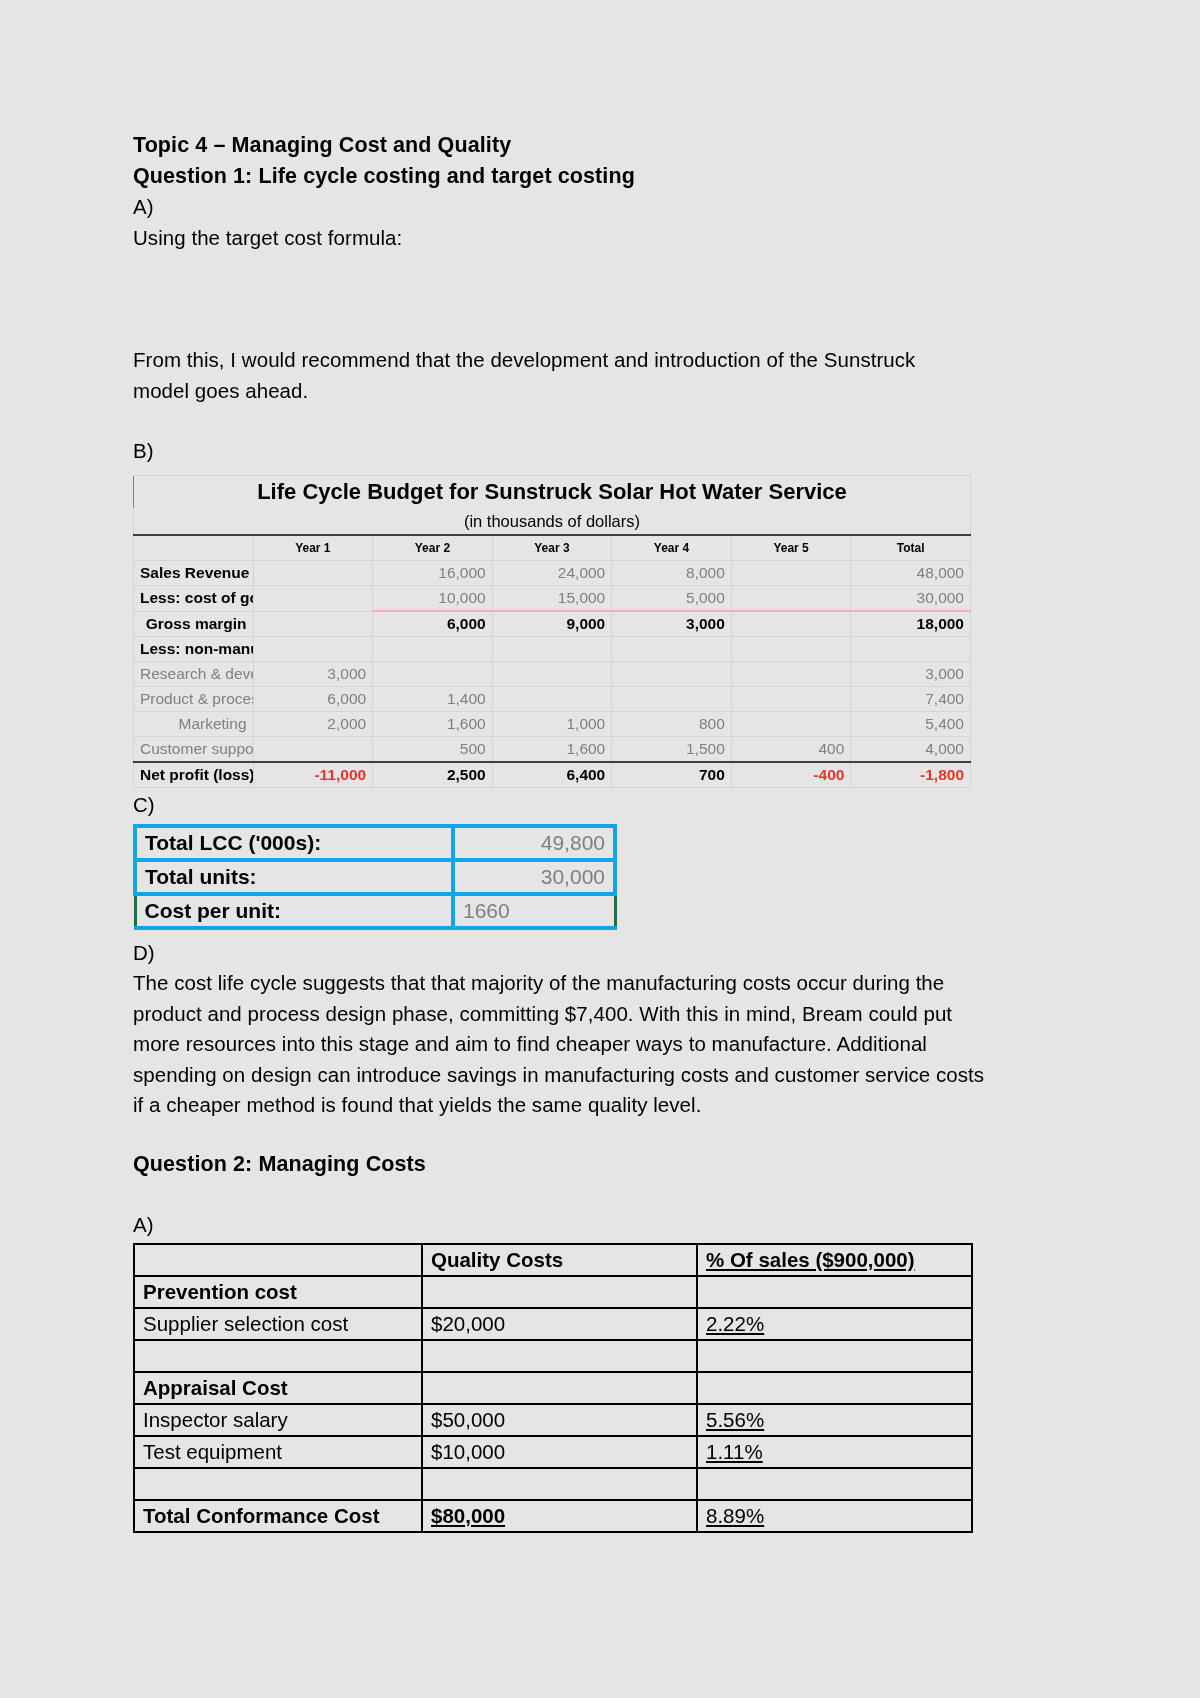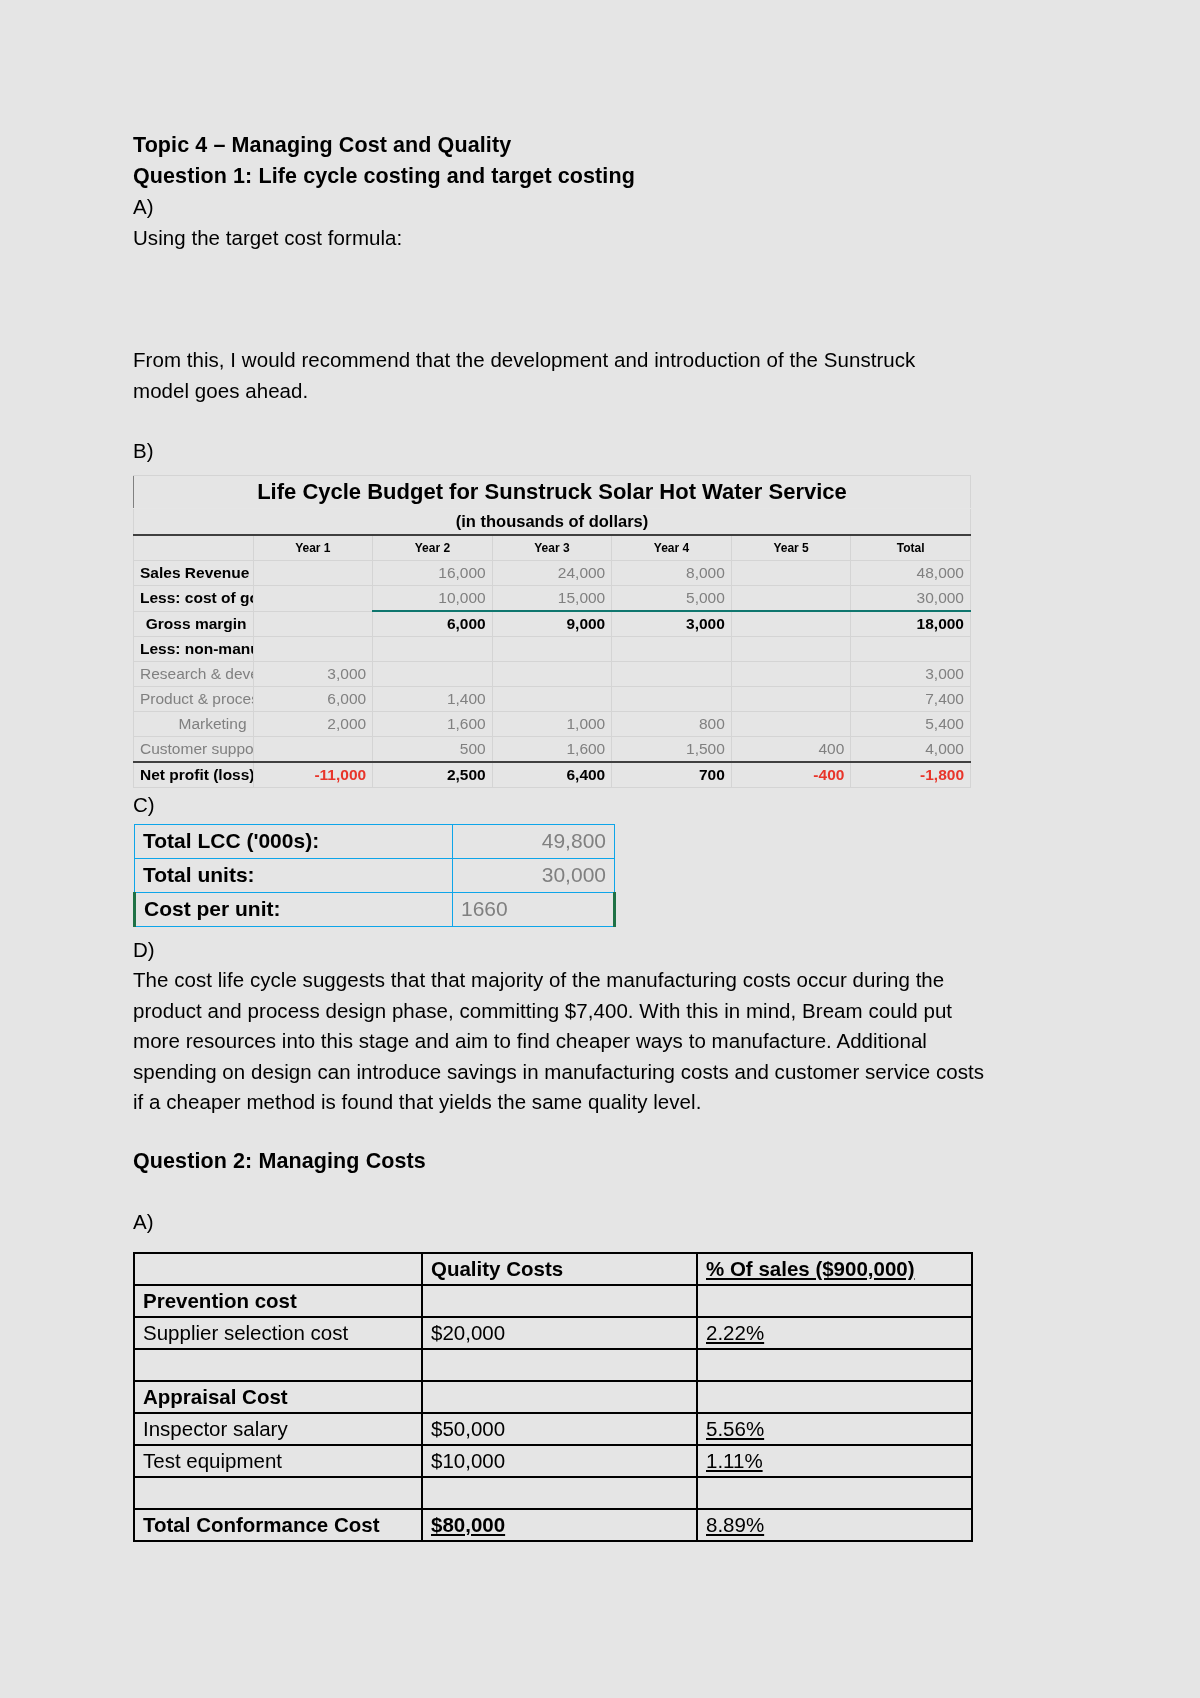--- a/index.html
+++ b/index.html
@@ -66,21 +66,21 @@
     font-weight: bold;
     font-size: 22px;
     border-left: 1px solid #808080;
     border-right: 1px solid #d4d4d4;
     border-top: 1px solid #d4d4d4;
     border-bottom: 1px solid #e6e6e6;
     height: 25px;
   }
   .budget .sub-cell {
     text-align: center;
-    font-weight: bold;
+    font-weight: normal;
     font-size: 16.5px;
     border-bottom: 2px solid #3f3f3f;
     height: 25px;
   }
   .budget .col-head {
     text-align: center;
     font-weight: bold;
     font-size: 12px;
     border-bottom: 1px solid #d4d4d4;
     border-top: none;
@@ -101,36 +101,36 @@
   }
   .budget .num.bold {
     font-weight: bold;
     color: #000000;
   }
   .budget .num.neg {
     color: #e8352a;
     font-weight: bold;
   }
   .budget tr.rule-below td {
-    border-bottom: 2px solid #0f766e;
+    border-bottom: 2px solid #f9a8d4;
   }
   .budget tr.top-rule td {
     border-top: 2px solid #3f3f3f;
   }
 
   
   table.lcc {
     border-collapse: collapse;
     table-layout: fixed;
     width: 480px;
     font-size: 21px;
     margin-top: 3px;
   }
   table.lcc td {
-    border: 1px solid #0ea5e9;
+    border: 4px solid #0ea5e9;
     height: 34px;
     padding: 1px 8px;
     box-sizing: border-box;
     white-space: nowrap;
     vertical-align: middle;
     margin-left: 24px;
   }
   table.lcc td.k {
     font-weight: bold;
     color: #000;
@@ -150,21 +150,21 @@
   table.lcc tr.selected td.v {
     border-right: 3px solid #1f7145;
   }
 
   
   table.quality {
     border-collapse: collapse;
     table-layout: fixed;
     width: 838px;
     font-size: 20.5px;
-    margin-top: 15px;
+    margin-top: 3px;
   }
   table.quality td {
     border: 2px solid #000000;
     height: 32px;
     padding: 1px 8px;
     box-sizing: border-box;
     vertical-align: middle;
     white-space: nowrap;
   }
   table.quality td.c1 { width: 288px; }

